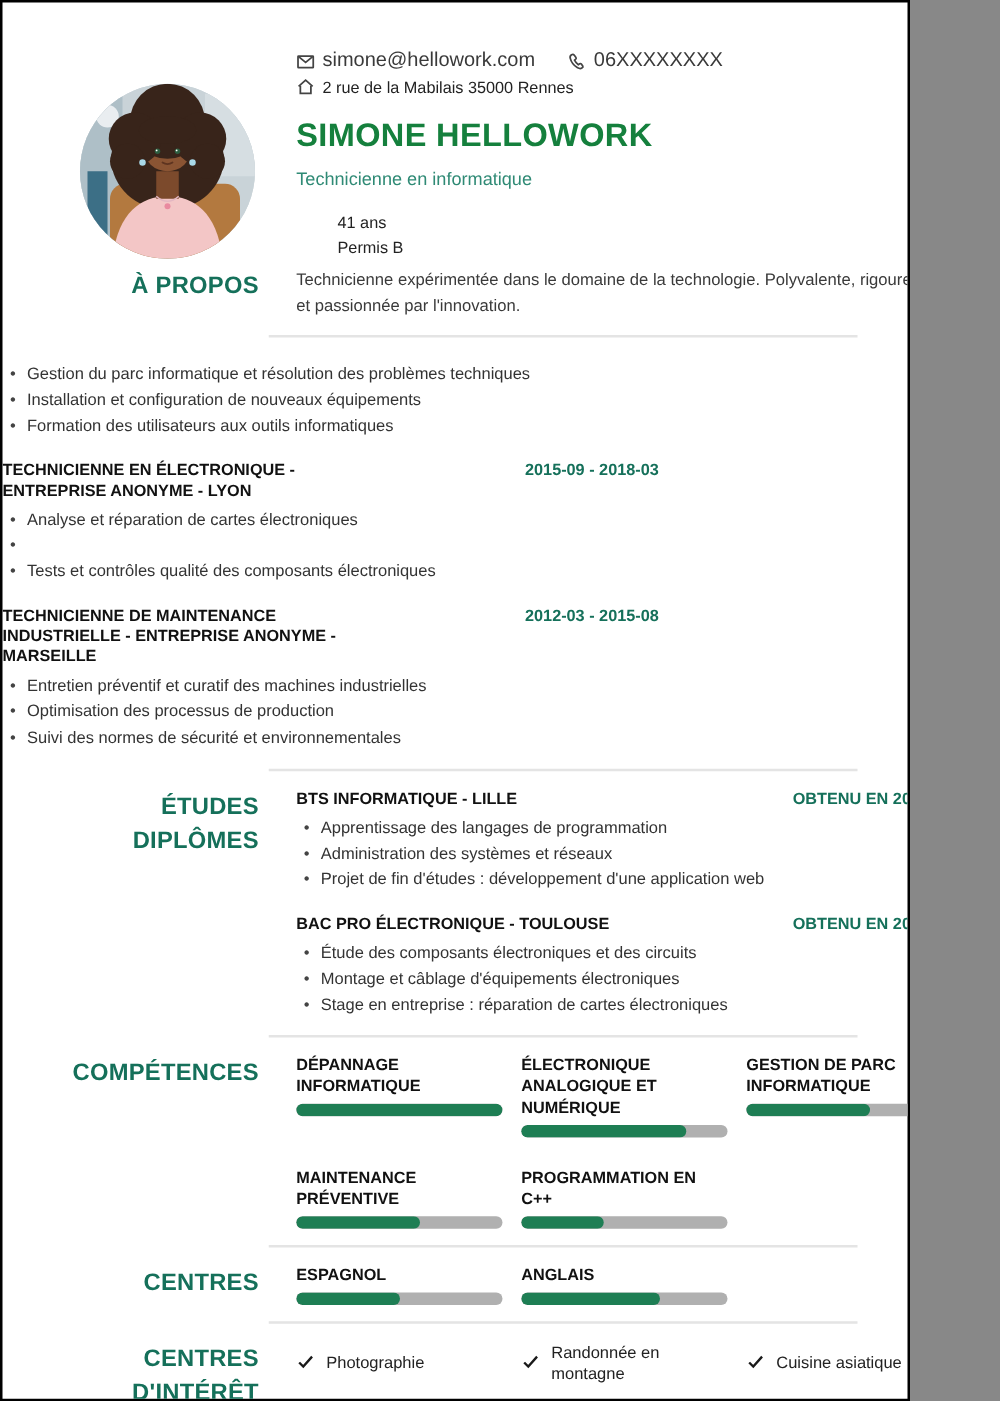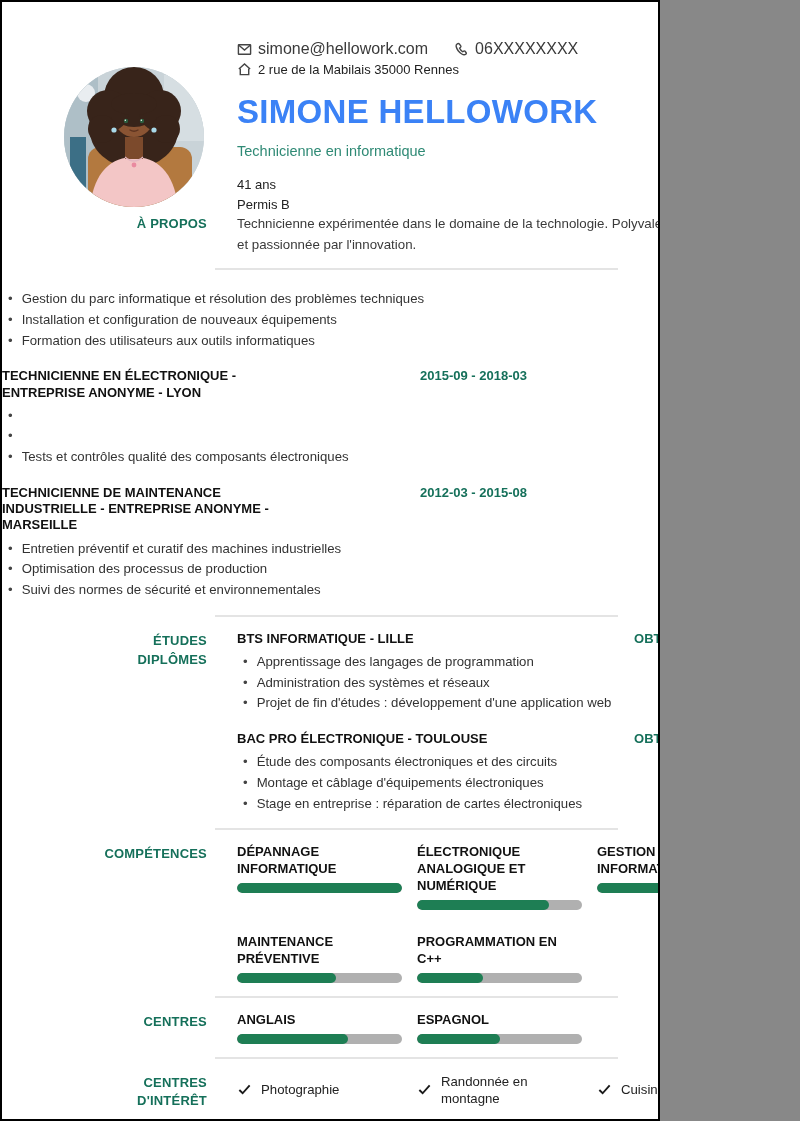--- a/index.html
+++ b/index.html
@@ -1,47 +1,47 @@
 <!DOCTYPE html>
 <html><head>
 <meta charset="utf-8">
 <style>
   * { margin: 0; padding: 0; box-sizing: border-box; }
   html, body { background: #888; }
   body { width: 800px; }
   .page {
-    width: 660px; height: 1121px;
+    width: 728px; height: 1121px;
     background: #ffffff;
     border: 2px solid #000000;
     overflow: hidden;
     font-family: "Liberation Sans", sans-serif;
     color: #3a3a3a;
   }
   
   .header { position: relative; height: 212px; }
   .avatar {
     position: absolute; left: 62px; top: 65px;
     width: 140px; height: 140px; border-radius: 50%;
     overflow: hidden; background: #c9d3d8;
   }
   .avatar svg { display: block; width: 140px; height: 140px; }
   .header-info { margin-left: 235px; padding-top: 38px; }
   .contact-row { display: flex; align-items: center; gap: 6px; font-size: 13px; color: #222; }
   .contact-group { display: flex; align-items: center; gap: 6px; }
   .contact-line1 { display: flex; gap: 26px; margin-bottom: 4px; }
   .cicon { width: 15px; height: 15px; flex: 0 0 auto; }
   .cicon svg { display: block; width: 15px; height: 15px; stroke: #444; fill: none; stroke-width: 1.5; }
-  .name { margin-top: 16px; font-size: 33px; font-weight: bold; color: #3b82f6; letter-spacing: 0.3px; }
+  .name { margin-top: 16px; font-size: 26px; font-weight: bold; color: #15803d; letter-spacing: 0.3px; }
   .job-title { margin-top: 12px; font-size: 14.5px; color: #2f8a75; }
-  .age-block { margin-top: 16px; font-size: 13px; color: #222; line-height: 1.5; }
+  .age-block { margin-top: 16px; font-size: 13px; color: #222; line-height: 1.5; margin-left: 33px; }
   
   .section { display: flex; }
   .section-label {
     width: 235px; padding-right: 30px; flex: 0 0 auto;
-    text-align: right; font-size: 13px; font-weight: bold;
+    text-align: right; font-size: 19px; font-weight: bold;
     color: #15705a; letter-spacing: 0.2px; line-height: 1.45;
     white-space: pre-line; padding-top: 1px;
   }
   .section-content { width: 525px; flex: 0 0 auto; }
   .divider { height: 2px; background: #e4e4e4; margin: 13px 40px 14px 213px; }
   .about-text { font-size: 13.3px; line-height: 1.55; color: #3a3a3a; }
   
   .entry { margin-bottom: 19px; }
   .entry:last-child { margin-bottom: 0; }
   .entry-head { display: flex; justify-content: space-between; }
@@ -169,20 +169,21 @@
       </div>
 
       <div class="entry">
         <div class="entry-head">
           <div class="entry-title">TECHNICIENNE EN ÉLECTRONIQUE - ENTREPRISE ANONYME - LYON</div>
           <div class="entry-date">2015-09 - 2018-03</div>
         </div>
         <div class="bullets">
           <div class="bullet">
               <span class="dot">•</span>
+              <span>Analyse et réparation de cartes électroniques</span>
             </div>
           <div class="bullet">
               <span class="dot">•</span>
             </div>
           <div class="bullet">
               <span class="dot">•</span>
               <span>Tests et contrôles qualité des composants électroniques</span>
             </div>
         </div>
       </div>
@@ -303,29 +304,29 @@
     </div>
   </div>
 
   <div class="divider"></div>
 
   <div class="section">
     <div class="section-label">CENTRES</div>
     <div class="section-content">
       <div class="grid3">
         <div>
+          <div class="skill-name">ESPAGNOL</div>
+          <div class="bar-track">
+              <div class="bar-fill" style="width: 50%;"></div>
+            </div>
+        </div>
+        <div>
           <div class="skill-name">ANGLAIS</div>
           <div class="bar-track">
               <div class="bar-fill" style="width: 67%;"></div>
-            </div>
-        </div>
-        <div>
-          <div class="skill-name">ESPAGNOL</div>
-          <div class="bar-track">
-              <div class="bar-fill" style="width: 50%;"></div>
             </div>
         </div>
       </div>
     </div>
   </div>
 
   <div class="divider"></div>
 
   <div class="section">
     <div class="section-label">CENTRES

